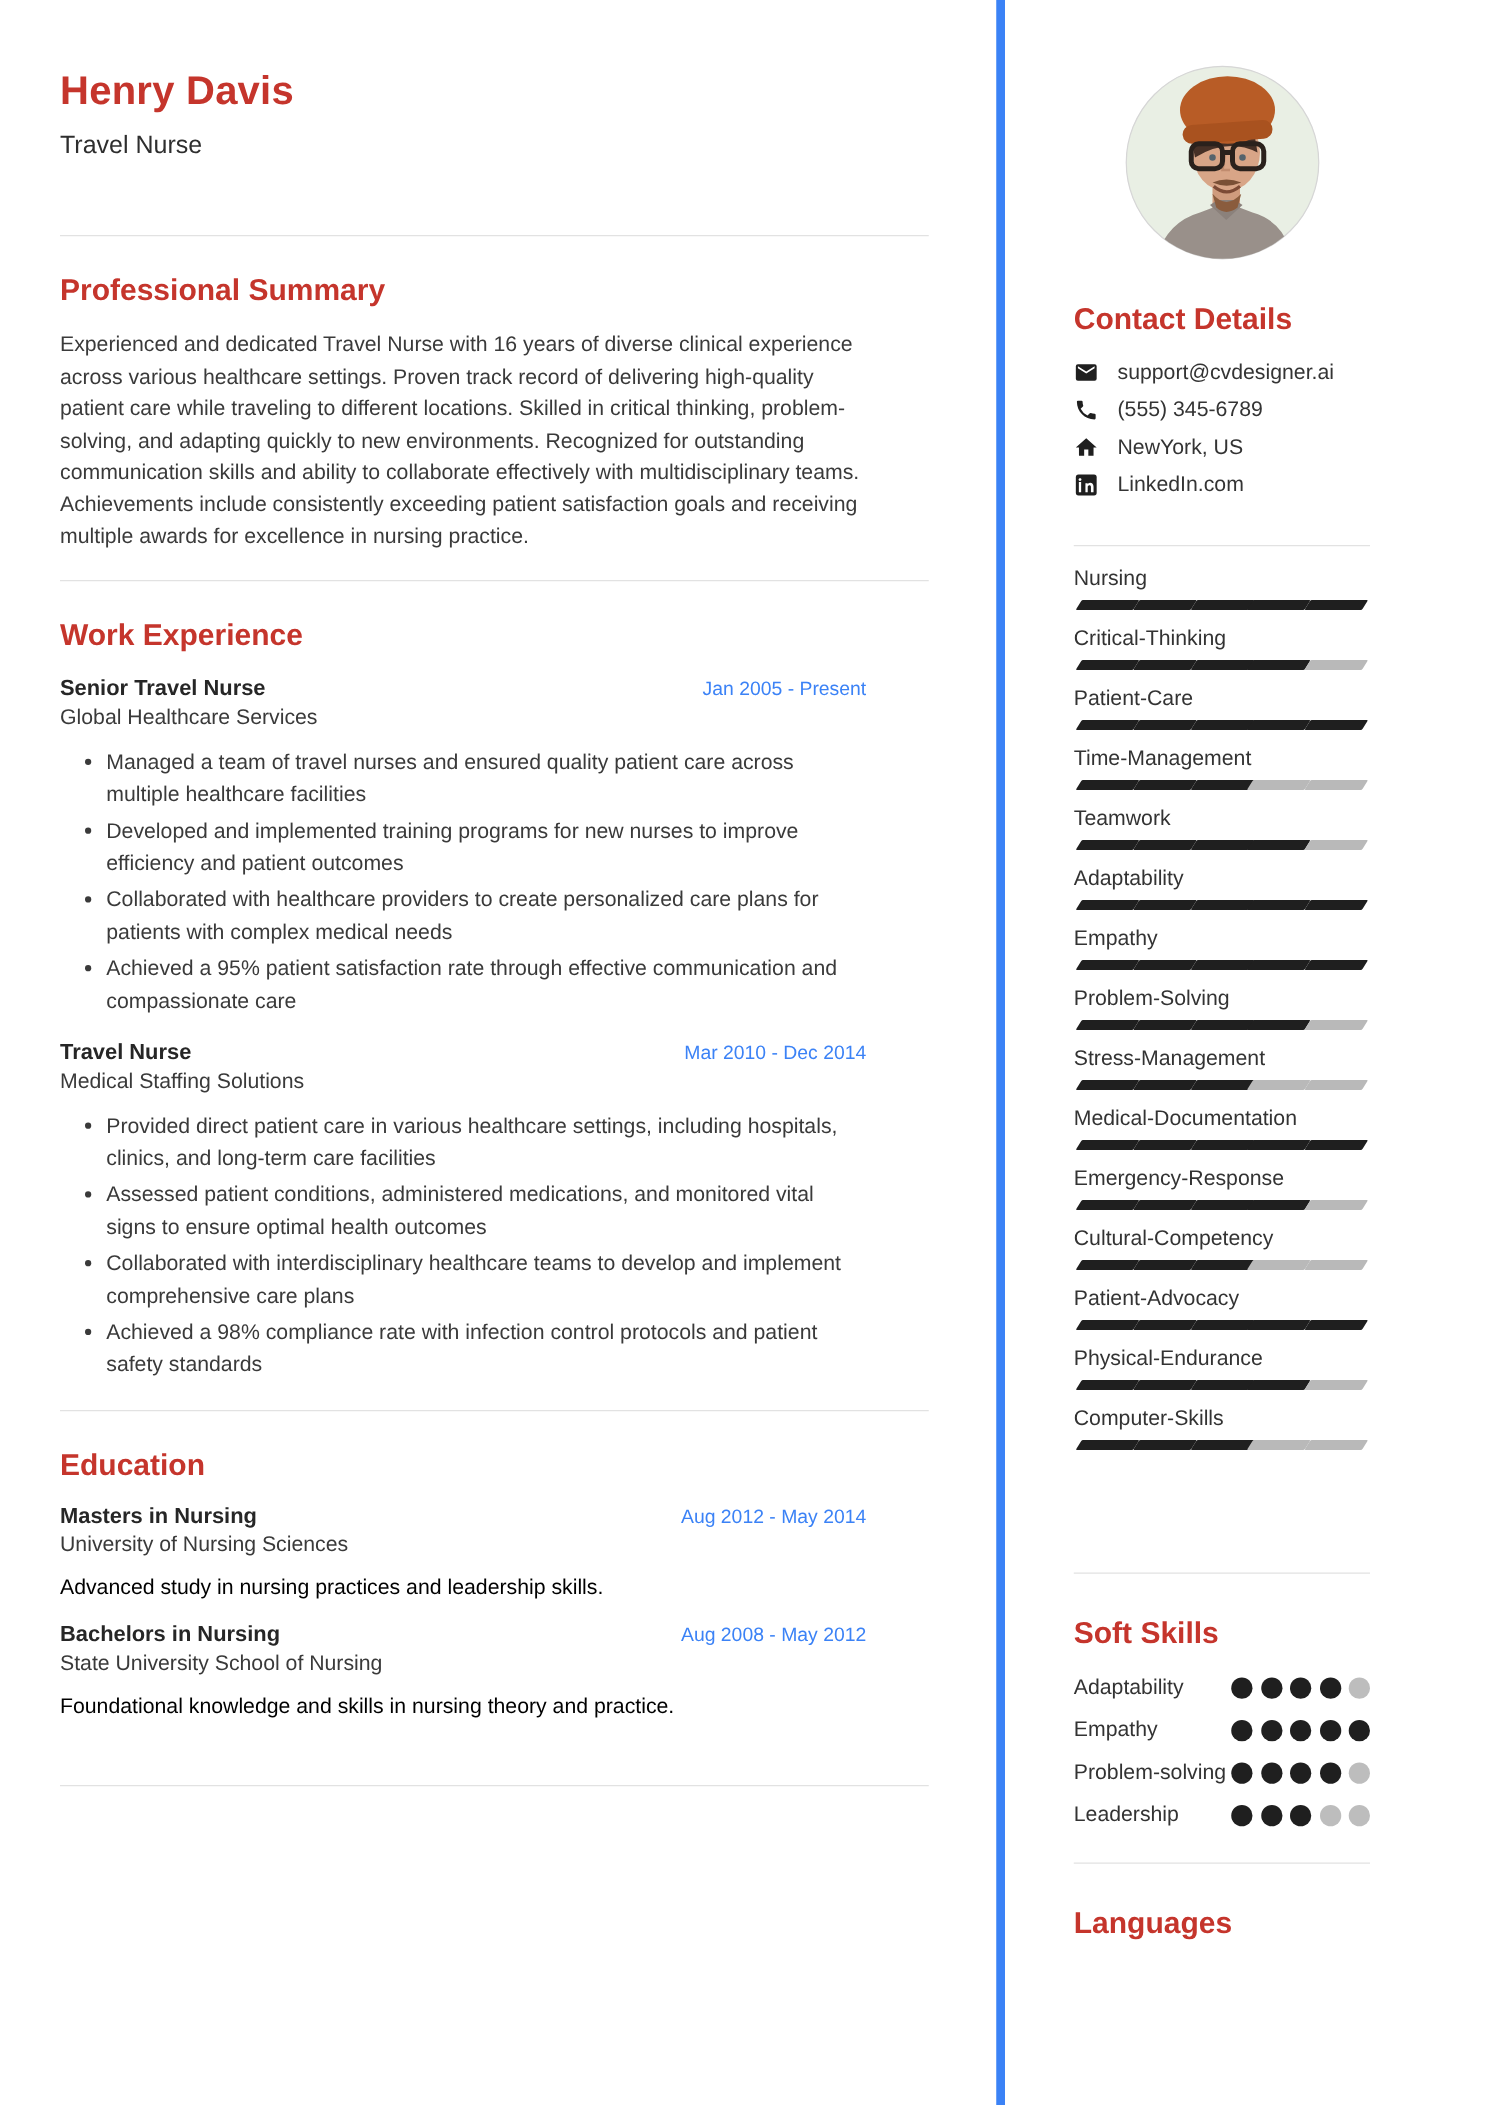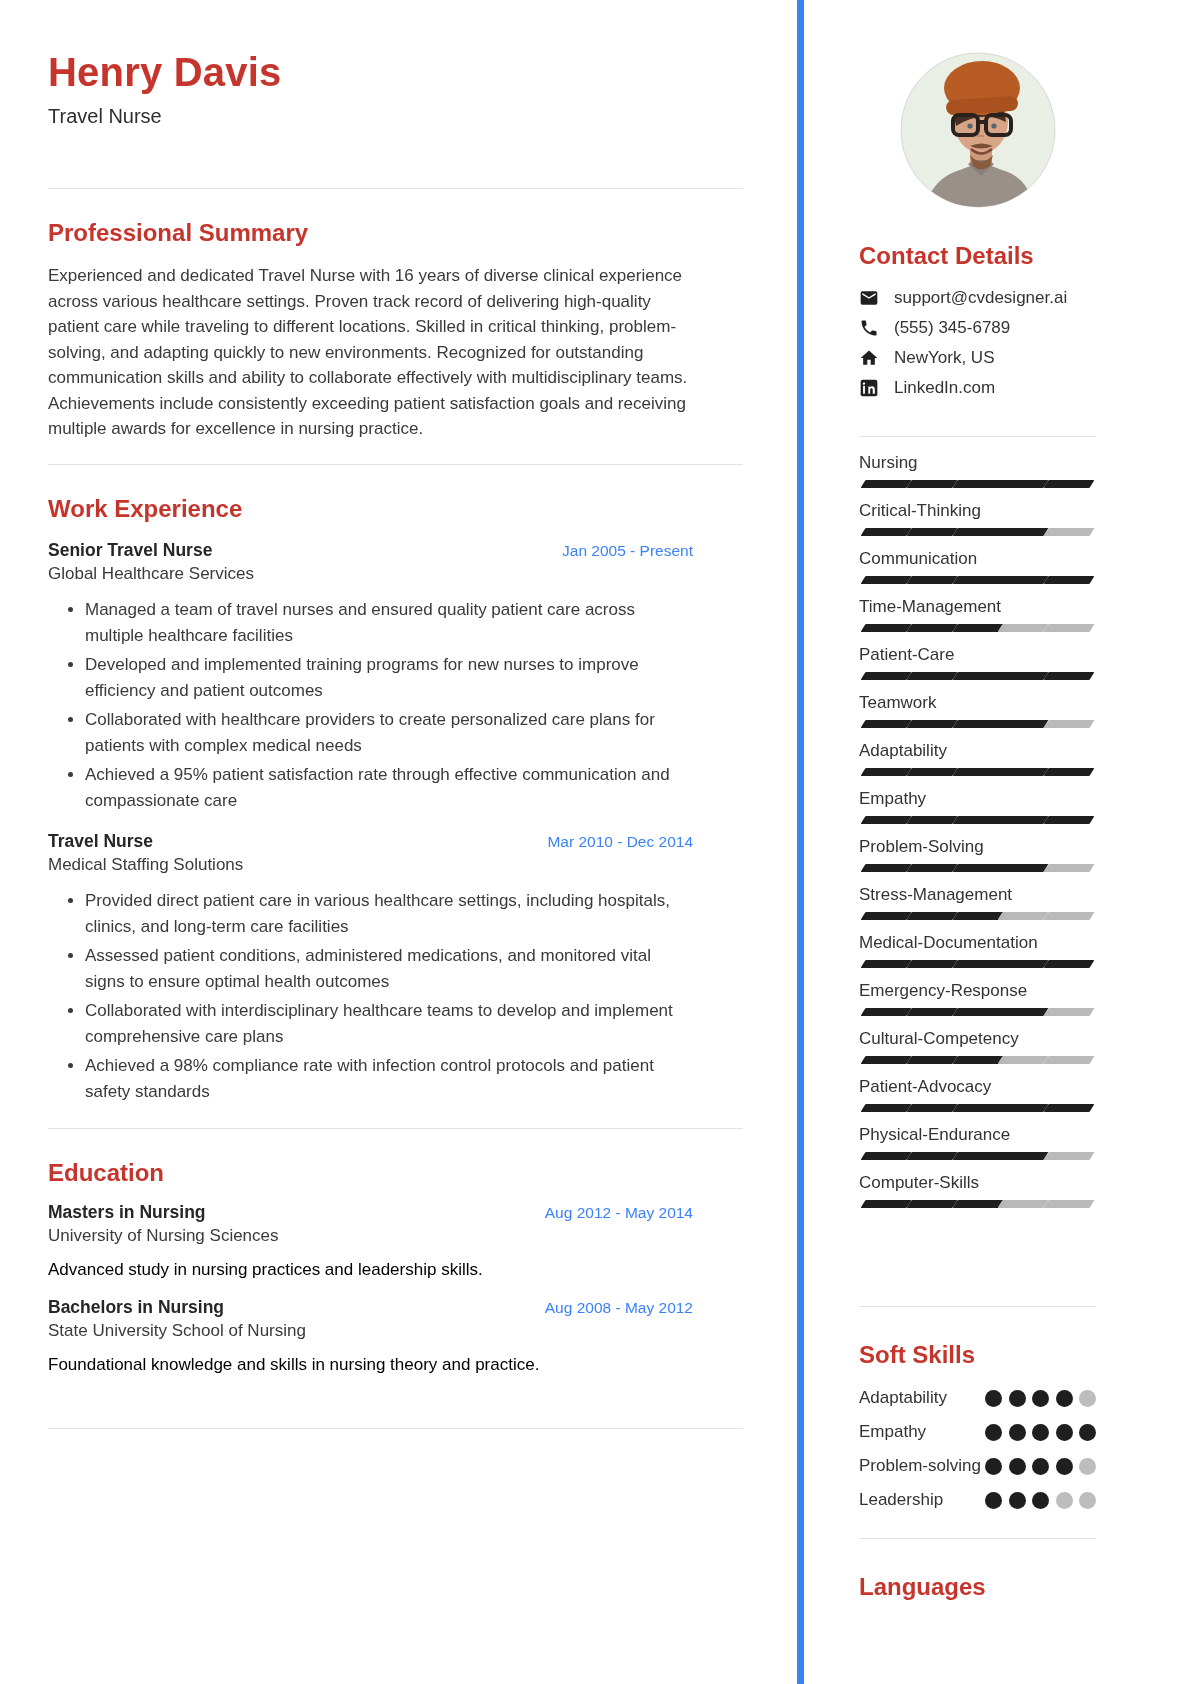--- a/index.html
+++ b/index.html
@@ -8,21 +8,21 @@
     width:1200px; height:1684px; overflow:hidden;
     font-family:"Liberation Sans","DejaVu Sans",sans-serif;
     color:#3a3a3a;
   }
   .page { display:flex; width:1200px; height:1684px; }
 
   
   .left-col { width:797px; padding:50px 54px 0 48px; }
   .right-col { width:352px; border-left:7px solid #3b82f6; padding:0 53px 0 55px; }
 
-  h1.name { font-size:40px; line-height:44px; font-weight:700; color:var(--accent,#c5352c); letter-spacing:.2px; }
+  h1.name { font-size:32px; line-height:44px; font-weight:700; color:var(--accent,#c5352c); letter-spacing:.2px; }
   .person-title { font-size:20px; line-height:24px; color:#2e2e2e; margin-top:10px; }
 
   hr.rule { border:none; border-top:1px solid #e2e2e2; }
   .left-col hr.rule { margin-top:60px; }
   .left-col hr.rule.tight { margin-top:22px; }
   .left-col hr.rule.end { margin-top:50px; }
 
   h2.section { font-size:24px; line-height:30px; font-weight:700; color:var(--accent,#c5352c); margin-top:29px; }
   .summary-text { font-size:17px; line-height:25.5px; margin-top:15px; max-width:645px; color:#3a3a3a; }
 
@@ -224,47 +224,37 @@
             <div class="skill-name">Critical-Thinking</div>
             <div class="skill-bar">
               <span class="seg fill"></span>
               <span class="seg fill"></span>
               <span class="seg fill"></span>
               <span class="seg fill"></span>
               <span class="seg"></span>
             </div>
           </div>
           <div class="skill-item">
-            <div class="skill-name">Communication</div>
+            <div class="skill-name">Patient-Care</div>
             <div class="skill-bar">
               <span class="seg fill"></span>
               <span class="seg fill"></span>
               <span class="seg fill"></span>
               <span class="seg fill"></span>
               <span class="seg fill"></span>
             </div>
           </div>
           <div class="skill-item">
             <div class="skill-name">Time-Management</div>
             <div class="skill-bar">
               <span class="seg fill"></span>
               <span class="seg fill"></span>
               <span class="seg fill"></span>
               <span class="seg"></span>
               <span class="seg"></span>
-            </div>
-          </div>
-          <div class="skill-item">
-            <div class="skill-name">Patient-Care</div>
-            <div class="skill-bar">
-              <span class="seg fill"></span>
-              <span class="seg fill"></span>
-              <span class="seg fill"></span>
-              <span class="seg fill"></span>
-              <span class="seg fill"></span>
             </div>
           </div>
           <div class="skill-item">
             <div class="skill-name">Teamwork</div>
             <div class="skill-bar">
               <span class="seg fill"></span>
               <span class="seg fill"></span>
               <span class="seg fill"></span>
               <span class="seg fill"></span>
               <span class="seg"></span>

